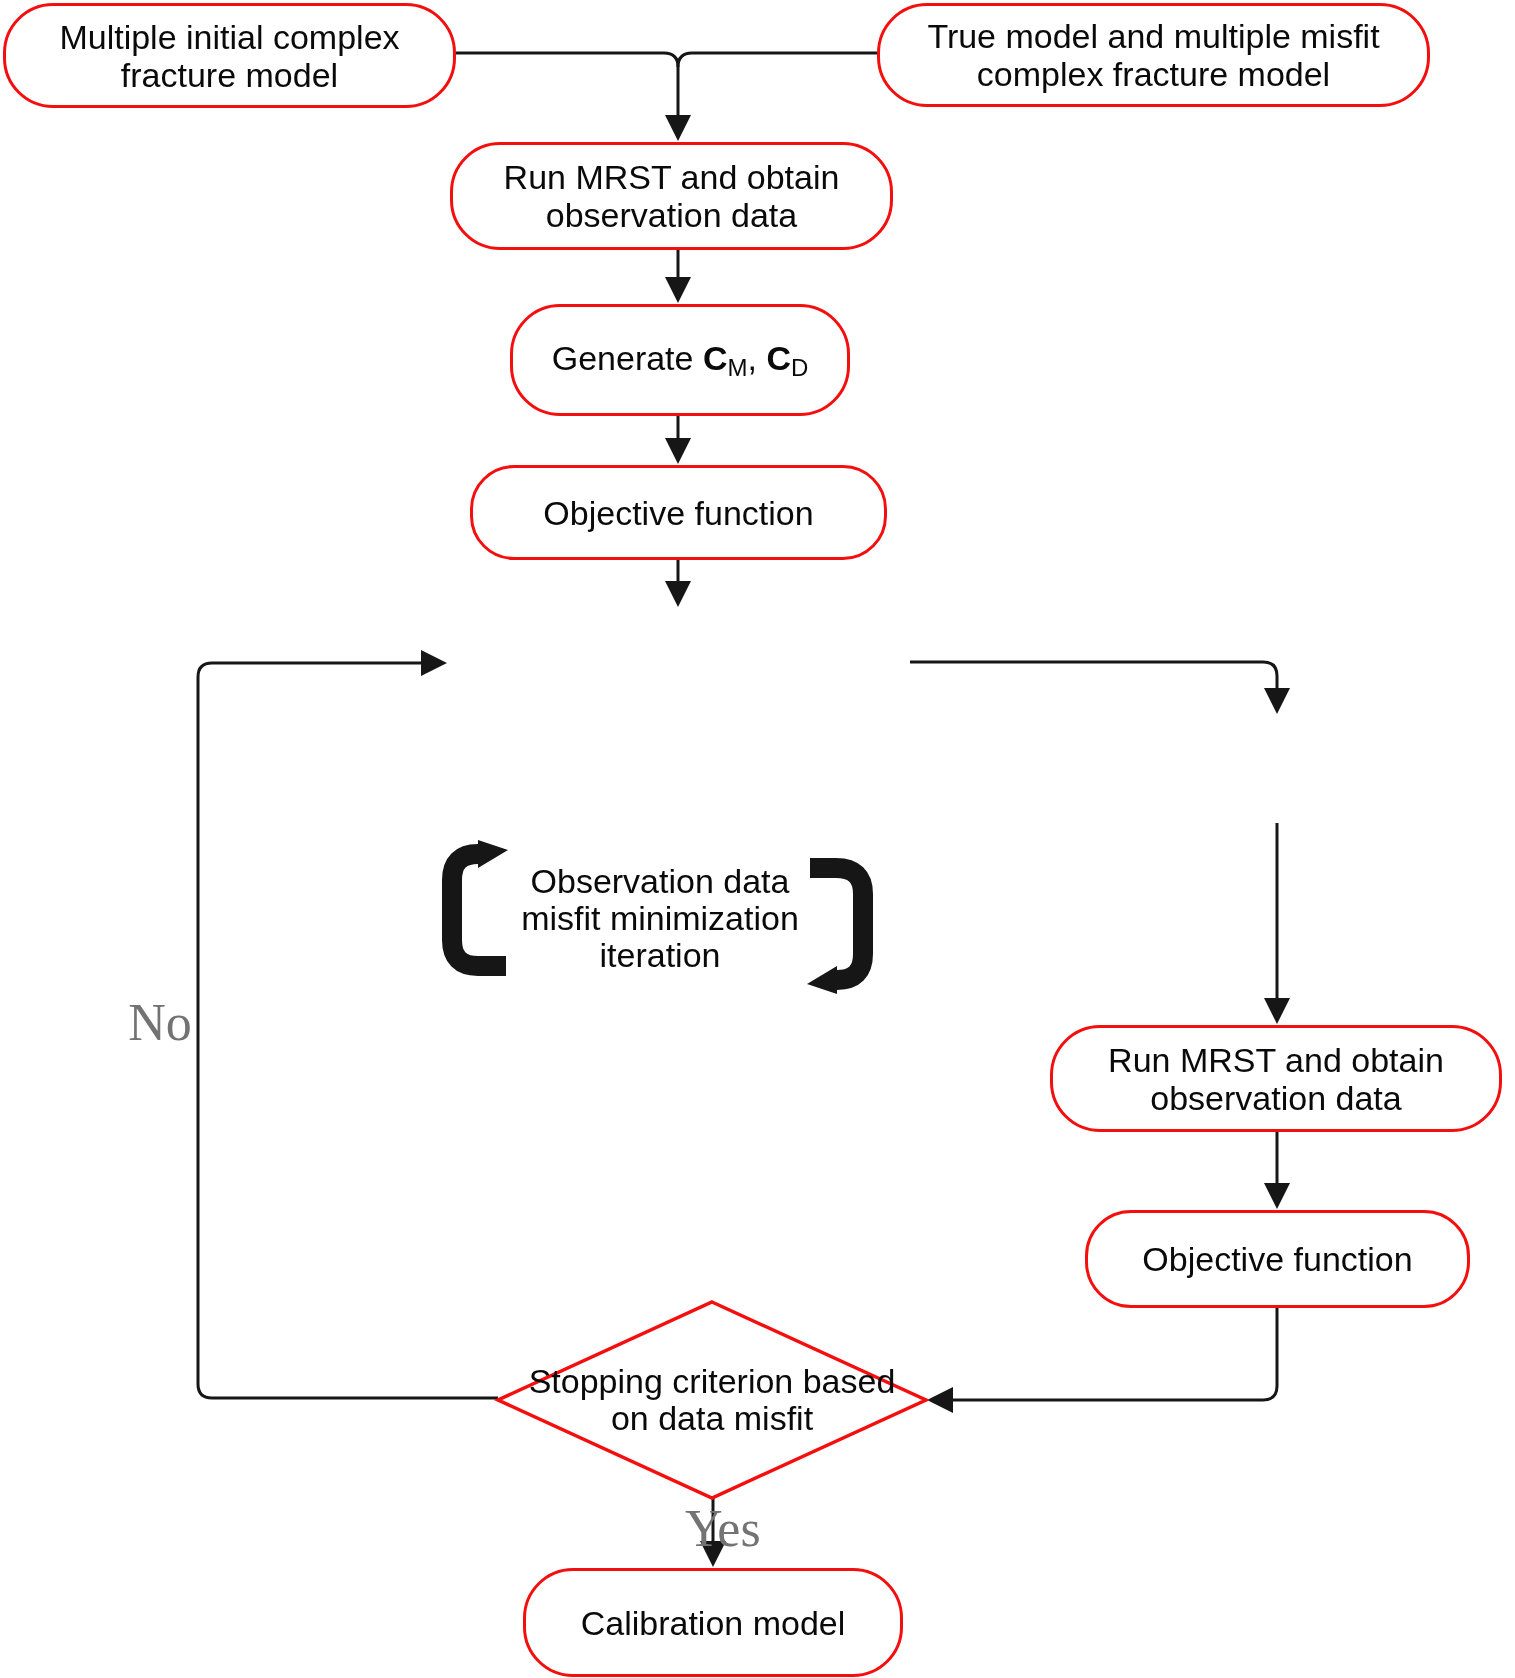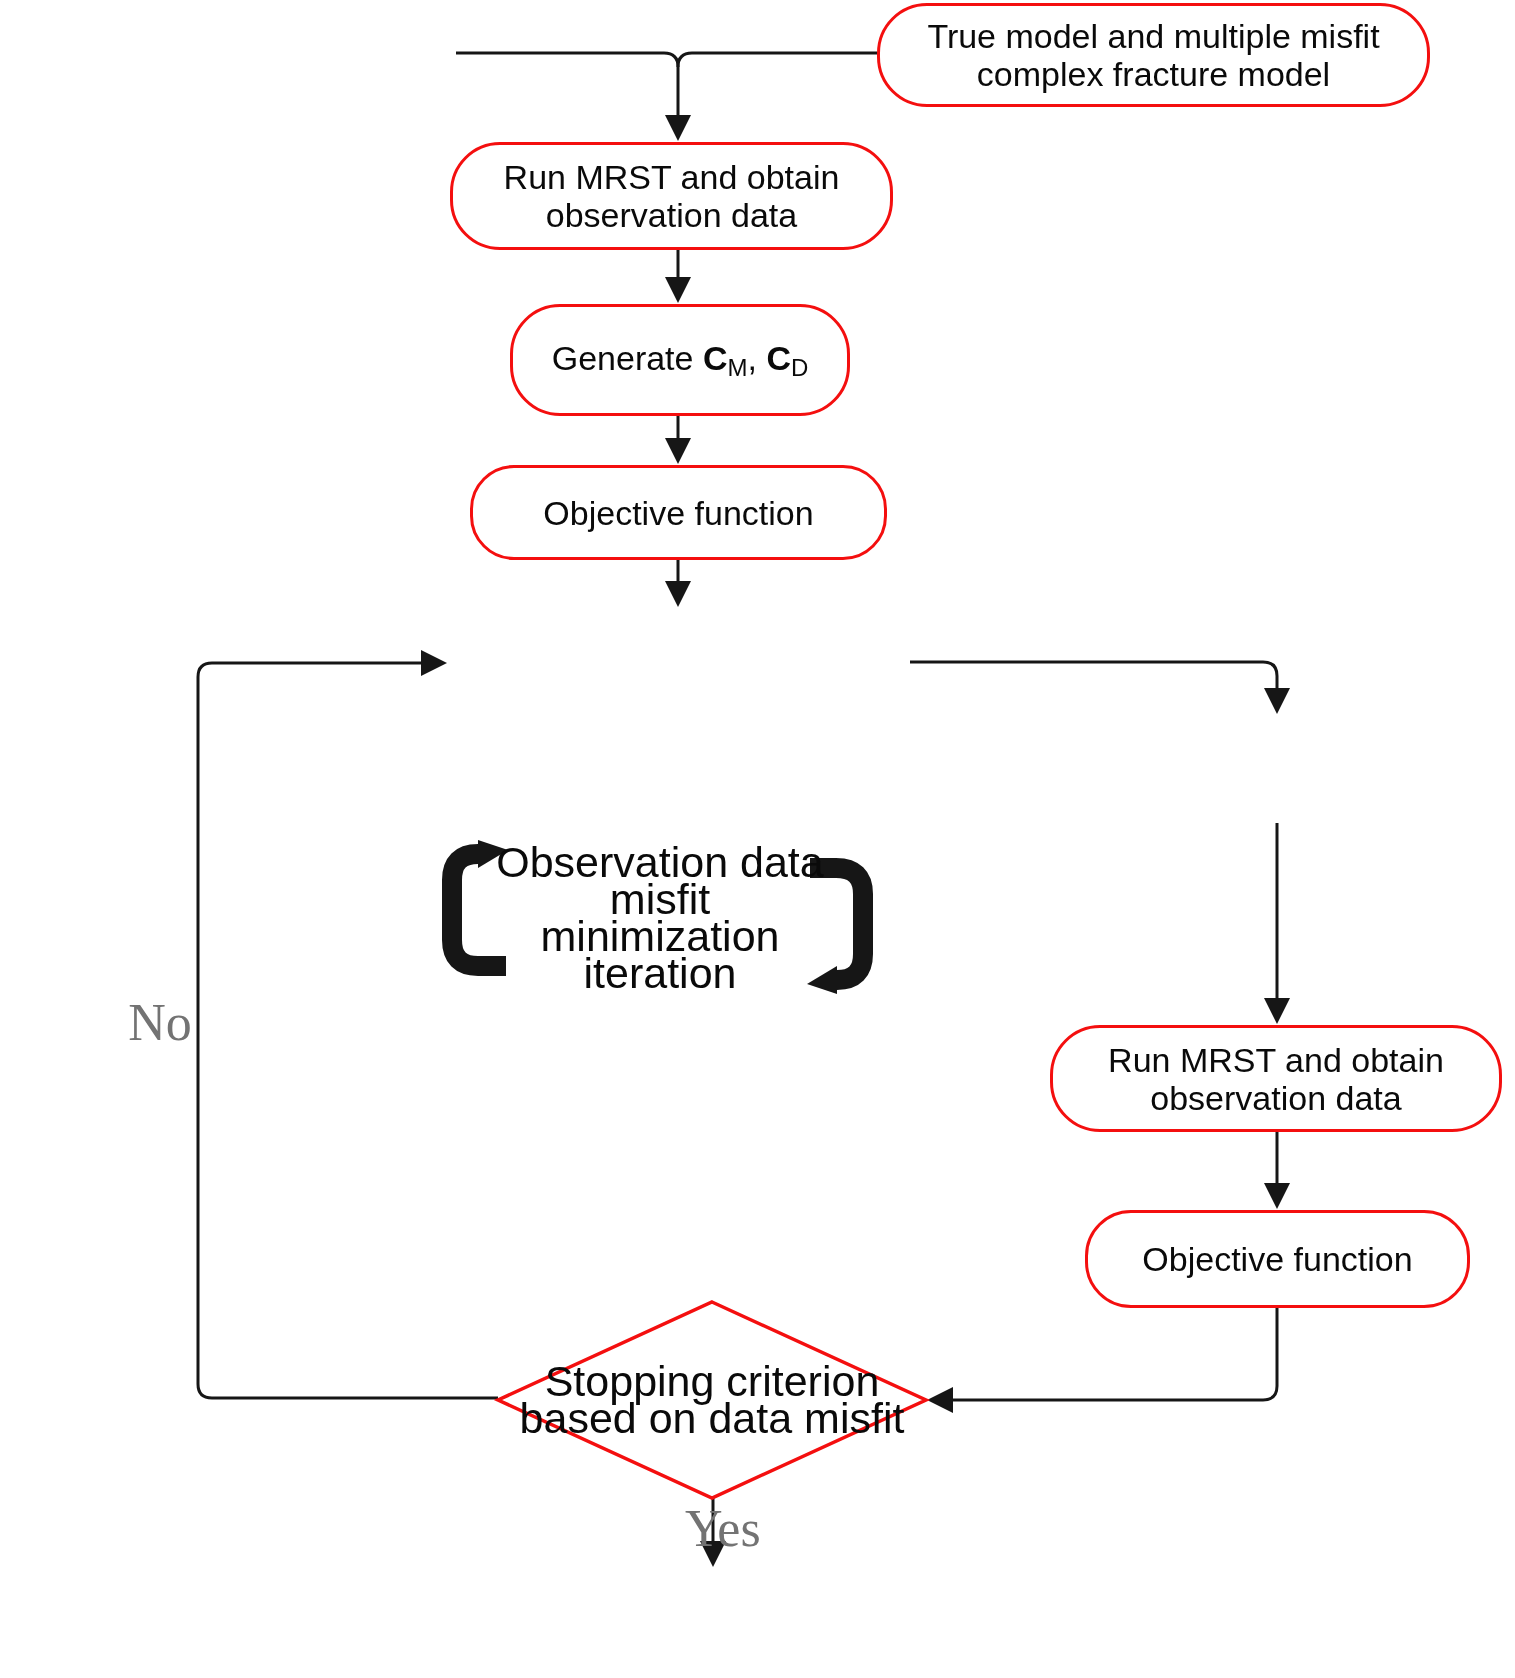--- a/index.html
+++ b/index.html
@@ -31,21 +31,21 @@
     display:flex;align-items:center;justify-content:center;
     text-align:center;
     font-size:34px;line-height:38px;
     color:#0a0a0a;
     padding:0 24px;
   }
   .overlay-text{
     position:absolute;
     display:flex;align-items:center;justify-content:center;
     text-align:center;
-    font-size:43px;line-height:37px;
+    font-size:34px;line-height:37px;
     color:#0a0a0a;
   }
   .edge-label{
     position:absolute;
     font-size:52px;line-height:46px;
     color:#737373;
     font-family:Liberation Serif, serif;
   }
   .c-bold{font-weight:bold;}
   .c-sub{font-size:24px;position:relative;top:6px;}
@@ -100,20 +100,23 @@
     <polygon class="arrowhead" points="700,1541 726,1541 713,1567"></polygon>
 
     <polygon class="diamond" points="712,1302 926,1400 712,1498 498,1400"></polygon>
 
     <path class="bracket" d="M506,966 L478,966 Q452,966 452,940 L452,880 Q452,854 478,854 L480,854"></path>
     <polygon class="bracket-head" points="478,840 478,868 508,850"></polygon>
     <path class="bracket" d="M810,868 L836,868 Q863,868 863,894 L863,954 Q863,980 837,980 L835,980"></path>
     <polygon class="bracket-head" points="837,966 837,994 807,984"></polygon>
   </svg>
 
+  <div class="node" id="node-initial">
+    <span>Multiple initial complex fracture model</span>
+  </div>
 
   <div class="node" id="node-true">
     <span>True model and multiple misfit complex fracture model</span>
   </div>
 
   <div class="node" id="node-run-top">
     <span>Run MRST and obtain observation data</span>
   </div>
 
   <div class="node" id="node-generate">
@@ -127,20 +130,23 @@
 
 
   <div class="node" id="node-run-right">
     <span>Run MRST and obtain observation data</span>
   </div>
 
   <div class="node" id="node-objective-rt">
     <span>Objective function</span>
   </div>
 
+  <div class="node" id="node-calibration">
+    <span>Calibration model</span>
+  </div>
 
   <div class="overlay-text" id="decision-label">
     <span>Stopping criterion based on data misfit</span>
   </div>
 
   <div class="overlay-text" id="loop-caption">
     <span>Observation data misfit minimization iteration</span>
   </div>
 
   <div class="edge-label" id="no-label">No</div>

